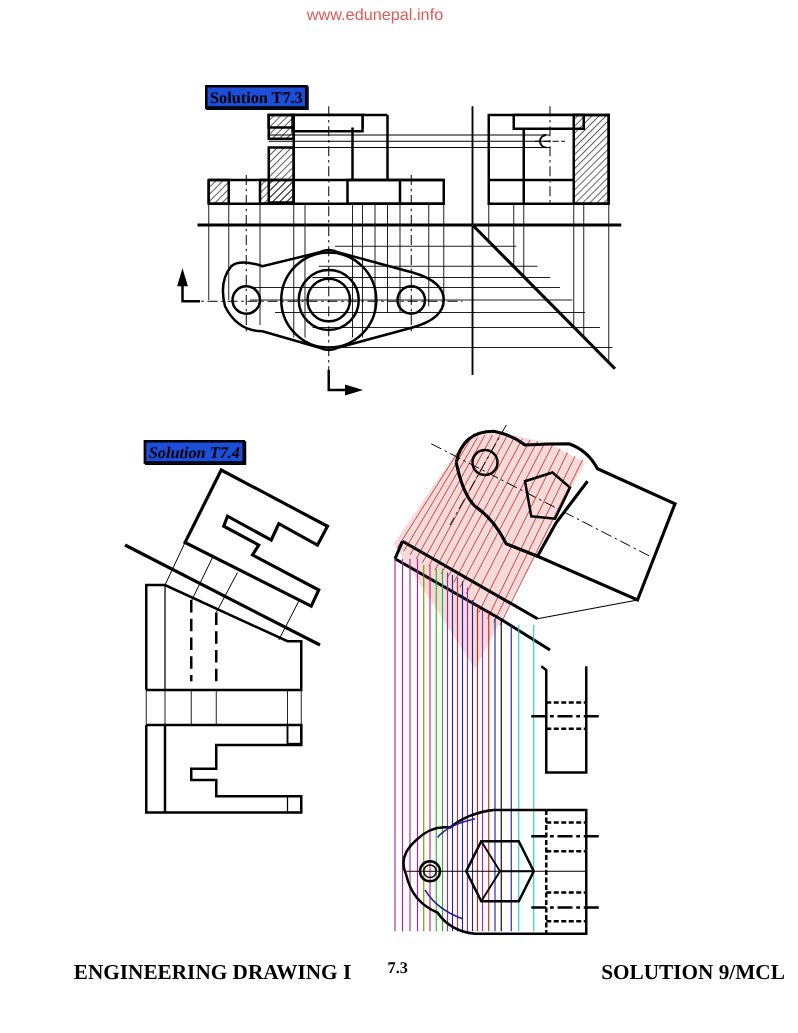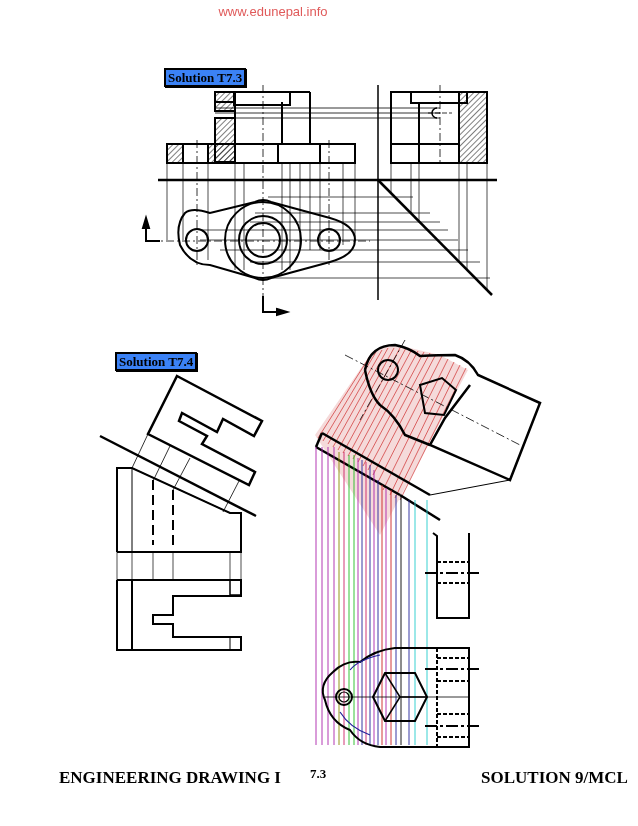--- a/index.html
+++ b/index.html
@@ -1,28 +1,28 @@
 <!DOCTYPE html>
 <html><head>
 <meta charset="utf-8">
 <style>
   html, body { margin:0; padding:0; background:#fff; }
   body { width:638px; height:826px; position:relative; overflow:hidden; font-family:"Liberation Serif", serif; }
-  .watermark { position:absolute; top:4px; left:0; width:546px; text-align:center; color:#e05a5a; font-family:"Liberation Sans", sans-serif; font-size:13px; }
-  .sol-label { position:absolute; border:2px solid #000; padding:0 2px; font-family:"Liberation Serif", serif; font-weight:bold; font-size:13px; line-height:15px; background:#3b82f6; color:#000; box-shadow: 1px 1px 0 #000; }
+  .watermark { position:absolute; top:4px; left:0; width:546px; text-align:center; color:#e05a5a; font-family:"Liberation Sans", sans-serif; font-size:13px;padding-left:27px; }
+  .sol-label { position:absolute; border:2px solid #000; padding:0 2px; font-family:"Liberation Serif", serif; font-weight:bold; font-size:13px; line-height:15px; background:#1d4ed8; color:#000; box-shadow: 1px 1px 0 #000; }
   .footer { position:absolute; top:768px; font-family:"Liberation Serif", serif; font-weight:bold; font-size:17px; color:#000; }
   svg { position:absolute; left:0; top:0; }
 </style>
 </head>
 <body>
 
 <div class="watermark">www.edunepal.info</div>
 
 <div class="sol-label" style="left:164px;top:68px;">Solution T7.3</div>
-<div class="sol-label" style="left:115px;top:352px;">Solution T7.4</div>
+<div class="sol-label" style="left:115px;top:352px;font-style:italic;">Solution T7.4</div>
 
 <svg width="638" height="826" viewBox="0 0 638 826">
   <defs>
     <pattern id="hatch" width="4" height="4" patternUnits="userSpaceOnUse" patternTransform="rotate(45)">
       <line x1="0" y1="0" x2="0" y2="4" stroke="#000" stroke-width="1"></line>
     </pattern>
   </defs>
 
   <g stroke="#000" fill="none" stroke-width="2">
 

